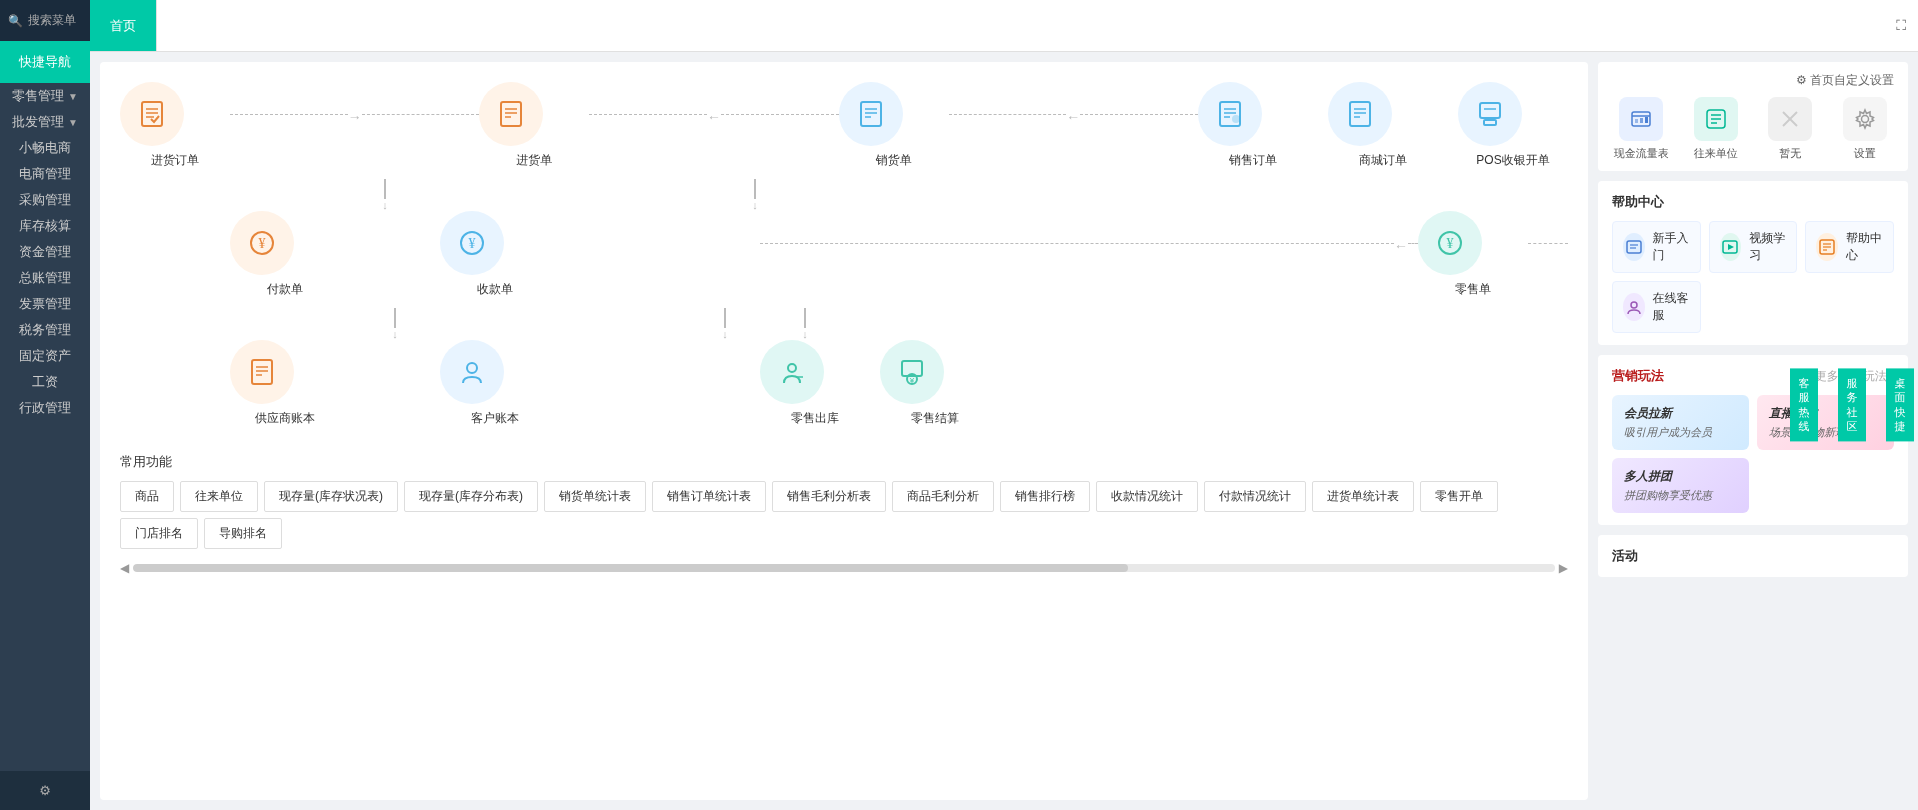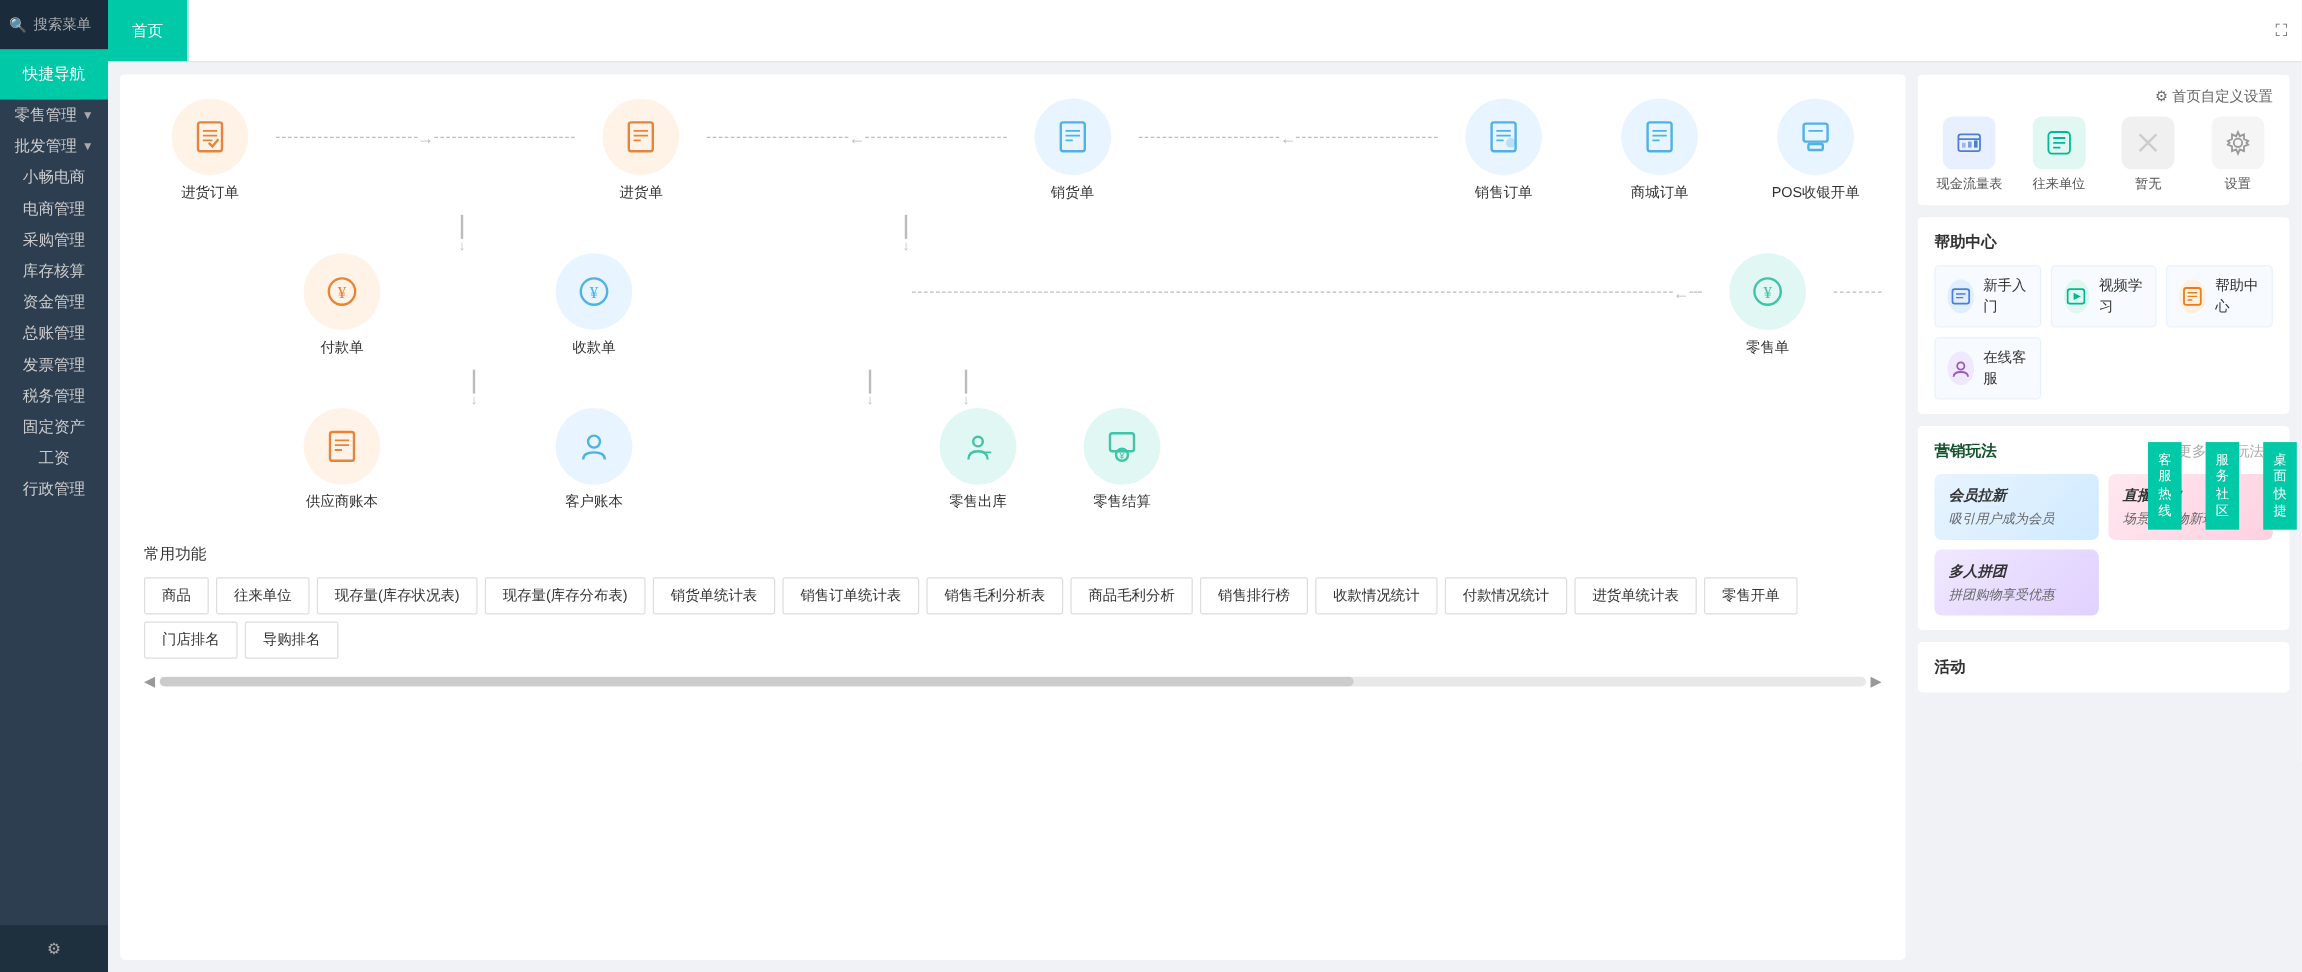--- a/index.html
+++ b/index.html
@@ -117,21 +117,20 @@
       gap: 0;
     }
     .flow-row {
       display: flex;
       align-items: center;
       margin-bottom: 10px;
     }
     .flow-node {
       display: flex;
       flex-direction: column;
-      align-items: center;
       width: 110px;
       flex-shrink: 0;
     }
     .flow-circle {
       width: 64px;
       height: 64px;
       border-radius: 50%;
       display: flex;
       align-items: center;
       justify-content: center;
@@ -310,21 +309,21 @@
       background: #fff;
       border-radius: 4px;
       padding: 12px 14px;
     }
     .marketing-header {
       display: flex;
       justify-content: space-between;
       align-items: center;
       margin-bottom: 10px;
     }
-    .marketing-title { font-size: 13px; font-weight: 600; color: #14532d; }
+    .marketing-title { font-size: 13px; font-weight: 600; color: #b91c1c; }
     .marketing-more { font-size: 12px; color: #aaa; cursor: pointer; }
     .marketing-grid {
       display: grid;
       grid-template-columns: 1fr 1fr;
       gap: 8px;
       font-style: italic;
     }
     .marketing-card {
       border-radius: 6px;
       padding: 10px 12px;

